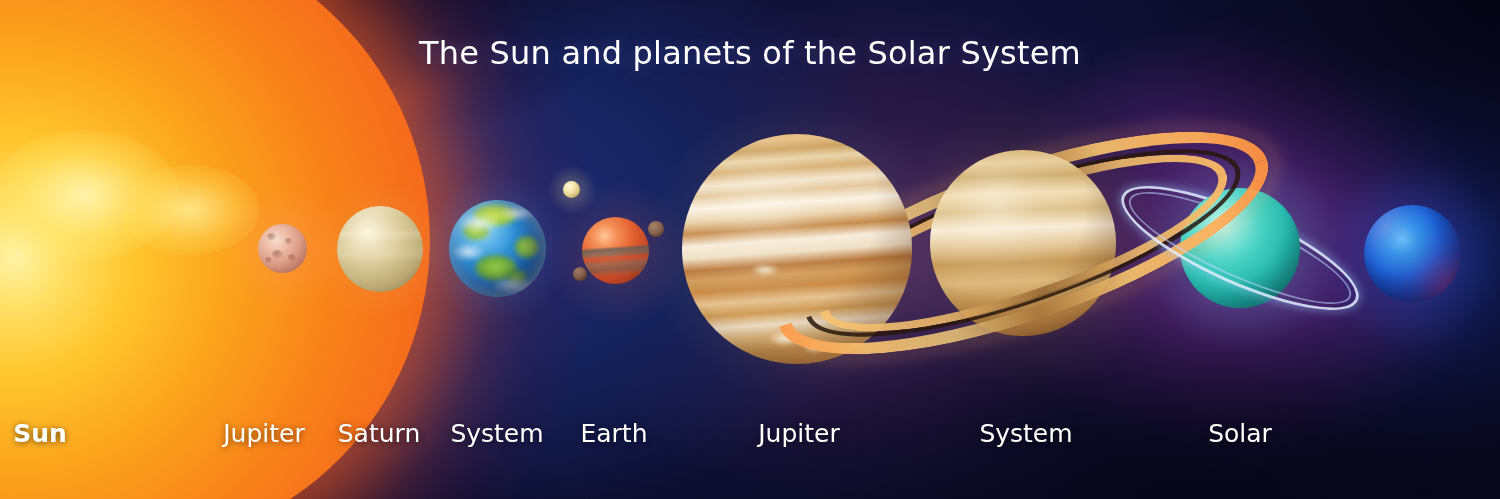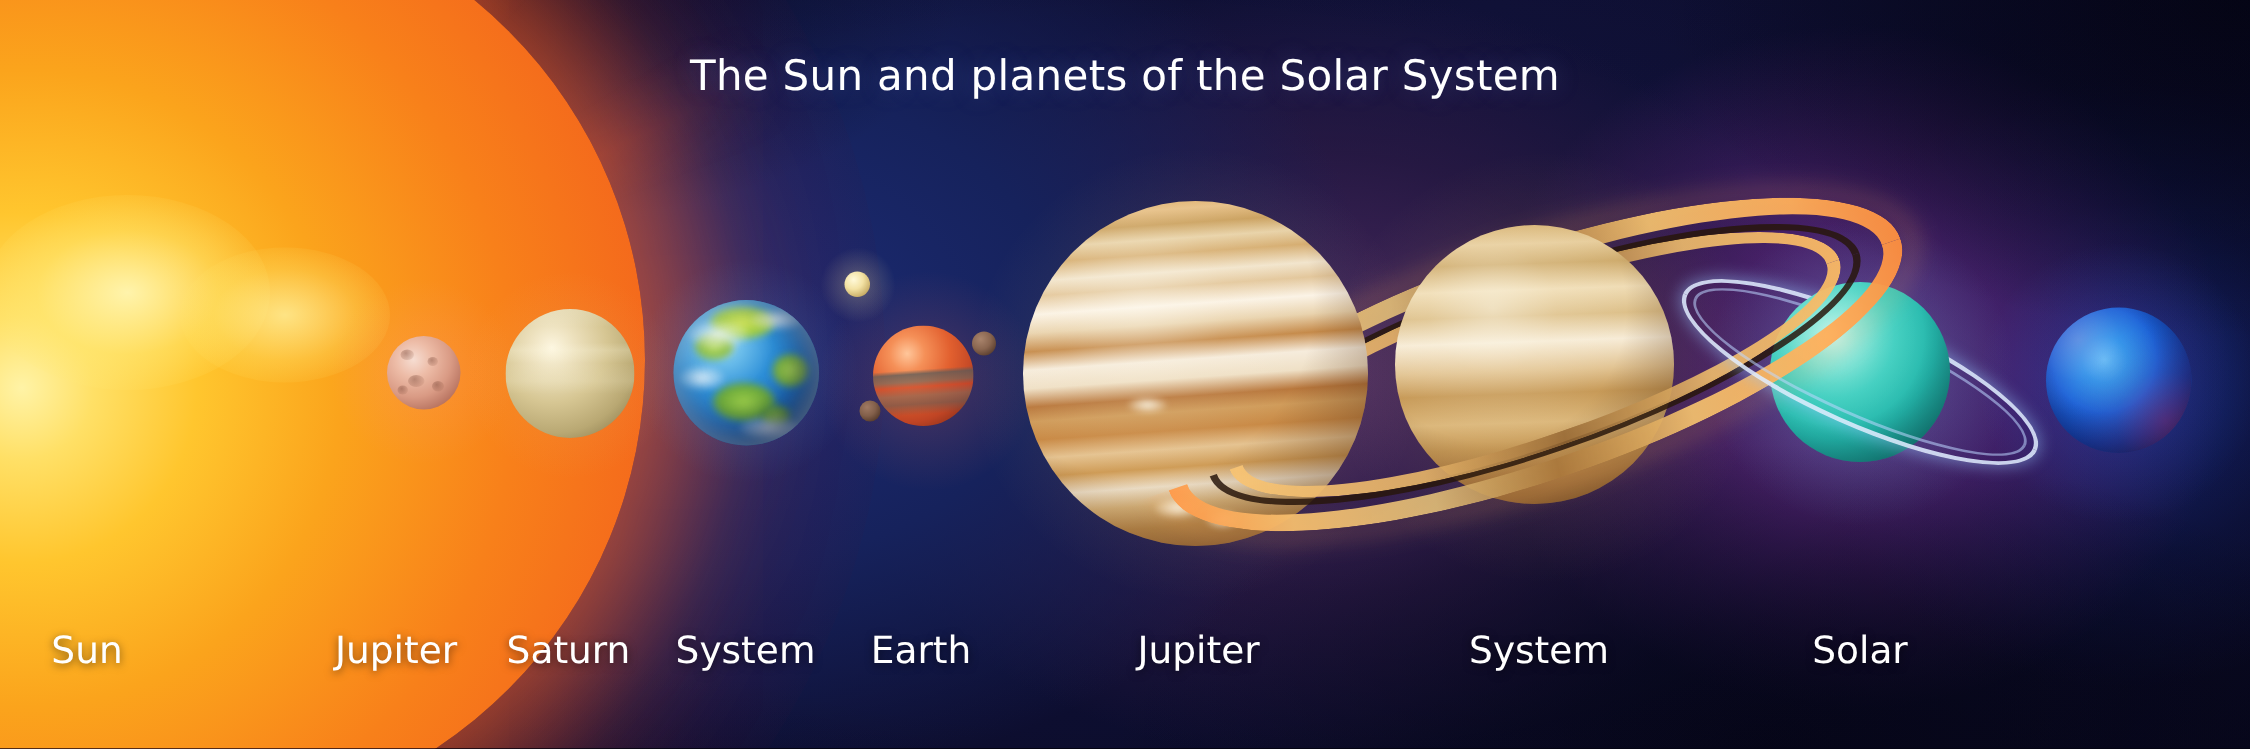--- a/index.html
+++ b/index.html
@@ -45,21 +45,21 @@
   }
 
   
   .title {
     position: absolute;
     left: 0;
     right: 0;
     top: 34px;
     text-align: center;
     color: #ffffff;
-    font-size: 28px;
+    font-size: 32px;
     font-weight: 400;
     letter-spacing: 0.2px;
     text-shadow: 0 0 16px rgba(120,150,255,0.28);
     z-index: 40;
   }
 
   
   .body {
     position: absolute;
     border-radius: 50%;
@@ -544,21 +544,21 @@
 
   <div id="uranus-ring-front">
     <div class="uring ring-clip-bottom" id="uring-a"></div>
     <div class="uring ring-clip-bottom" id="uring-b"></div>
   </div>
 
   <div class="glow" id="neptune-glow"></div>
   <div class="body" id="neptune"></div>
   <div class="glow" id="neptune-shade"></div>
 
-  <div class="label" style="left:58px;">Sun</div>
+  <div class="label" style="left:40px;font-weight:bold;">Sun</div>
   <div class="label" style="left:264px;">Jupiter</div>
   <div class="label" style="left:379px;">Saturn</div>
   <div class="label" style="left:497px;">System</div>
   <div class="label" style="left:614px;">Earth</div>
   <div class="label" style="left:799px;">Jupiter</div>
   <div class="label" style="left:1026px;">System</div>
   <div class="label" style="left:1240px;">Solar</div>
 
 </div>
 

